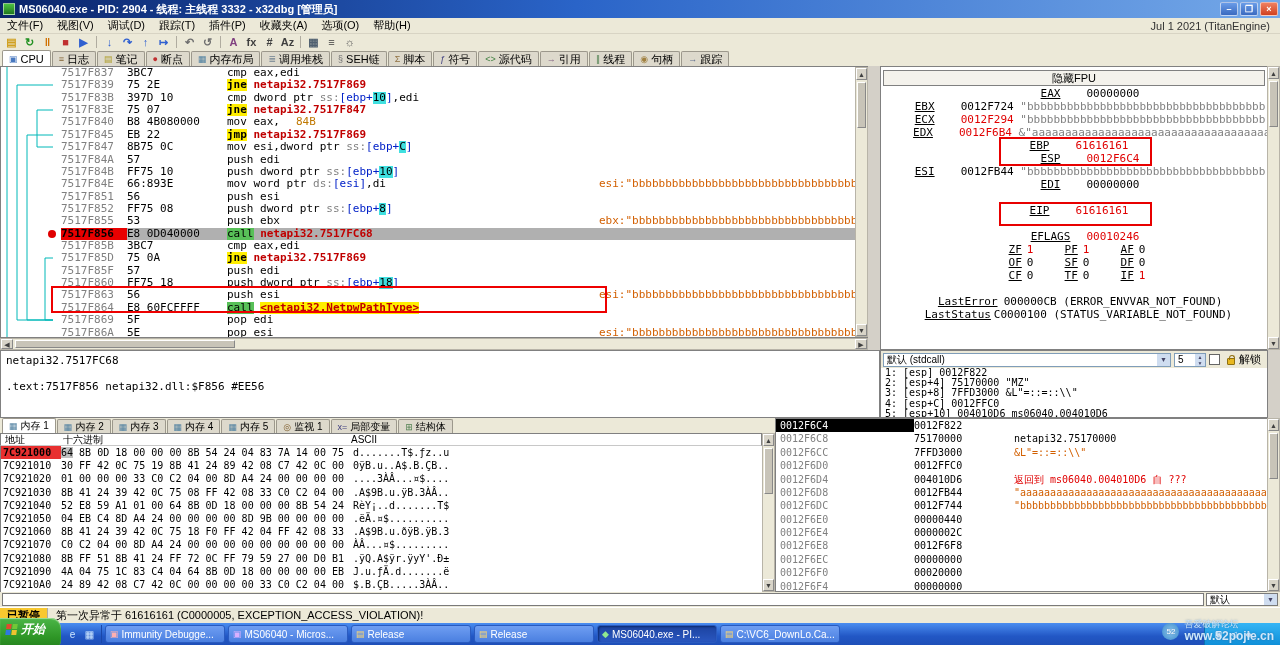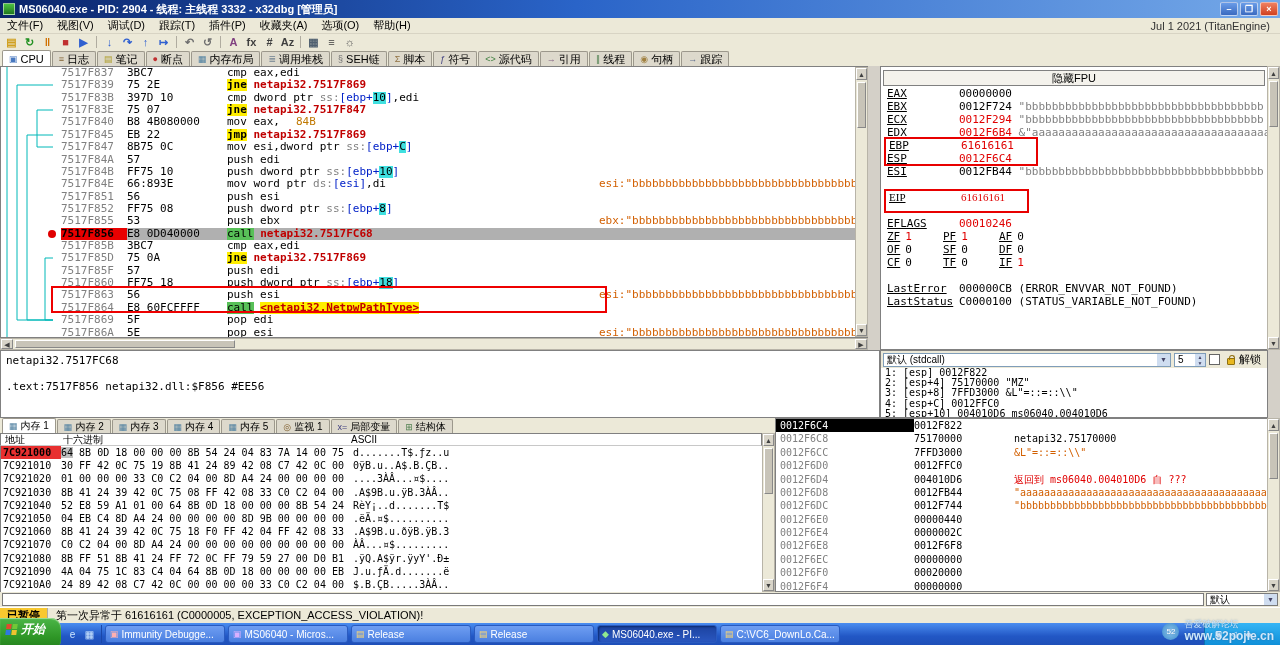--- a/index.html
+++ b/index.html
@@ -47,26 +47,26 @@
 .op-sym{background:#ffee00;color:#c00000;font-weight:bold;}
 .mem{color:#0020c8;}
 .disp{background:#40e0e0;color:#000;}
 .seg{color:#808080;}
 .num{color:#c07800;margin-left:16px;}
 .redbox{position:absolute;border:2px solid #ee0000;z-index:6;pointer-events:none;}
 .redbox-call{left:50px;top:219px;width:556px;height:27px;}
 
 .regs{position:absolute;left:880px;top:66px;width:388px;height:284px;background:#ffffff;border:1px solid #808080;font-family:"DejaVu Sans Mono",monospace;font-size:11px;overflow:hidden;padding-top:2px;}
 .fpu-btn{margin:1px 2px;height:16px;border:1px solid #808080;background:#f4f2ec;text-align:center;font-family:"Liberation Sans",sans-serif;line-height:14px;}
-.rrow{height:13px;line-height:13px;white-space:pre;padding-left:6px;overflow:visible;}
+.rrow{height:13px;line-height:13px;white-space:pre;padding-left:6px;overflow:visible;text-align:center;}
 .rname{display:inline-block;min-width:72px;text-decoration:underline;}
 .rval.chg{color:#e00000;}
 .rextra{color:#808080;}
 .boxwrap{display:inline-block;border:2px solid #e80000;margin:-2px 0 0 -3px;padding:0 22px 12px 3px;}
-.boxwrap.big{padding-bottom:7px;font-family:Liberation Serif, serif;}
+.boxwrap.big{padding-bottom:7px;}
 .fl{display:inline-block;min-width:56px;}
 .fname{text-decoration:underline;margin-right:5px;}
 .fv.chg{color:#e00000;}
 
 .sb{position:absolute;background:#ece9d8;border:1px solid #b8b4a8;z-index:8;}
 .sb .ar{height:12px;font-size:7px;text-align:center;line-height:11px;background:#d8d4c8;border:1px solid #fff;border-right-color:#888;border-bottom-color:#888;color:#404040;}
 .sb .arh{width:12px;height:100%;display:inline-block;font-size:7px;text-align:center;line-height:10px;background:#d8d4c8;border:1px solid #fff;border-right-color:#888;border-bottom-color:#888;color:#404040;vertical-align:top;}
 .thumbv{position:absolute;left:1px;right:1px;top:14px;height:46px;background:#c8c4b8;border:1px solid #fff;border-right-color:#888;border-bottom-color:#888;}
 .thumbh{position:absolute;top:1px;bottom:1px;left:14px;width:220px;background:#c8c4b8;border:1px solid #fff;border-right-color:#888;border-bottom-color:#888;}
 
@@ -301,20 +301,21 @@
   <div class="regs">
     <div class="fpu-btn">隐藏FPU</div>
     <div id="reg-rows">
         <div class="rrow"><span class="rname">EAX</span><span class="rval">00000000</span></div>
         <div class="rrow"><span class="rname">EBX</span><span class="rval">0012F724</span><span class="rextra"> "bbbbbbbbbbbbbbbbbbbbbbbbbbbbbbbbbbbb</span></div>
         <div class="rrow"><span class="rname">ECX</span><span class="rval chg">0012F294</span><span class="rextra"> "bbbbbbbbbbbbbbbbbbbbbbbbbbbbbbbbbbbb</span></div>
         <div class="rrow"><span class="rname">EDX</span><span class="rval chg">0012F6B4</span><span class="rextra"> &amp;"aaaaaaaaaaaaaaaaaaaaaaaaaaaaaaaaaaaa</span></div>
         <div class="rrow"><span class="boxwrap"><span class="rname">EBP</span><span class="rval chg">61616161</span></span></div>
         <div class="rrow"><span class="rname">ESP</span><span class="rval chg">0012F6C4</span></div>
         <div class="rrow"><span class="rname">ESI</span><span class="rval">0012FB44</span><span class="rextra"> "bbbbbbbbbbbbbbbbbbbbbbbbbbbbbbbbbbbb</span></div>
+        <div class="rrow"><span class="rname">EDI</span><span class="rval">00000000</span></div>
         <div class="rrow"></div>
         <div class="rrow"><span class="boxwrap big"><span class="rname">EIP</span><span class="rval chg">61616161</span></span></div>
         <div class="rrow"></div>
         <div class="rrow"><span class="rname">EFLAGS</span><span class="rval chg">00010246</span></div>
         <div class="rrow"><span class="fl"><span class="fname">ZF</span><span class="fv chg">1</span></span><span class="fl"><span class="fname">PF</span><span class="fv chg">1</span></span><span class="fl"><span class="fname">AF</span><span class="fv">0</span></span></div>
         <div class="rrow"><span class="fl"><span class="fname">OF</span><span class="fv">0</span></span><span class="fl"><span class="fname">SF</span><span class="fv">0</span></span><span class="fl"><span class="fname">DF</span><span class="fv">0</span></span></div>
         <div class="rrow"><span class="fl"><span class="fname">CF</span><span class="fv">0</span></span><span class="fl"><span class="fname">TF</span><span class="fv">0</span></span><span class="fl"><span class="fname">IF</span><span class="fv chg">1</span></span></div>
         <div class="rrow"></div>
         <div class="rrow"><span class="rname">LastError</span><span class="rval">000000CB (ERROR_ENVVAR_NOT_FOUND)</span></div>
         <div class="rrow"><span class="rname">LastStatus</span><span class="rval">C0000100 (STATUS_VARIABLE_NOT_FOUND)</span></div>

